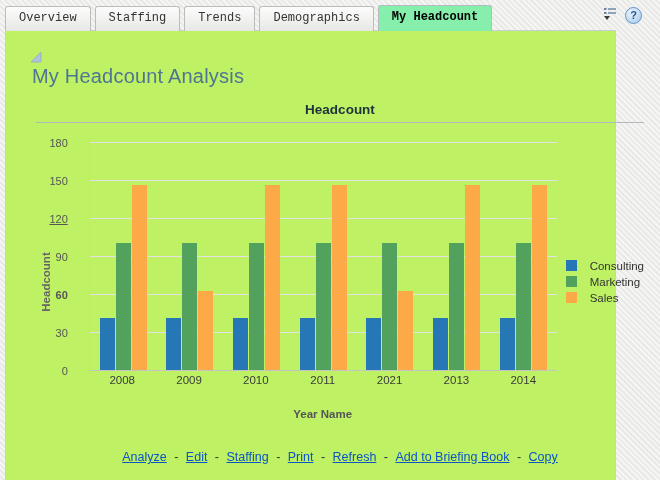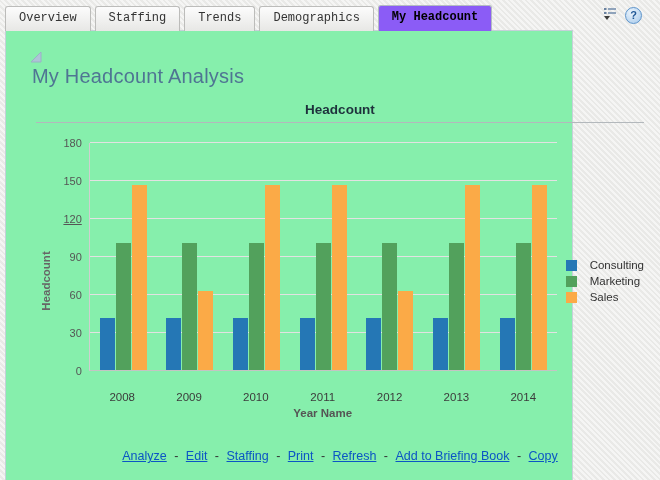--- a/index.html
+++ b/index.html
@@ -9,55 +9,55 @@
     background:repeating-linear-gradient(45deg,#f5f5f4 0 2px,#e9e9e7 2px 4px);
     position:relative;
   }
   
   .tabbar { position:absolute; left:5px; top:5px; right:15px; height:26px; display:flex; align-items:flex-end; gap:4px; z-index:3;font-family:Liberation Mono, monospace; }
   .tab {
     height:25px; padding:4px 13px 0 13px; font-size:12px; color:#333;
     background:linear-gradient(#fcfcfc,#e7e7e5); border:1px solid #bcbcba; border-bottom:none;
     border-radius:3px 3px 0 0; cursor:pointer; white-space:nowrap;
   }
-  .tab.active { background:#8b5cf6; font-weight:bold; color:#000; height:26px; border-color:#b4bcc2; position:relative; z-index:5; }
+  .tab.active { background:#86efac; font-weight:bold; color:#000; height:26px; border-color:#b4bcc2; position:relative; z-index:5; }
   .topicons { position:absolute; right:18px; top:5px; display:flex; align-items:center; gap:7px; z-index:4; }
   .help-circle {
     width:17px; height:17px; border-radius:50%; border:1px solid #5e95cc;
     background:radial-gradient(circle at 35% 30%, #eaf3fc, #a6c9ea);
     color:#1f5796; font-size:11px; font-weight:bold; text-align:center; line-height:15px; cursor:pointer;
   }
   
   .panel {
-    position:absolute; left:5px; top:30px; width:568px; height:450px;
-    background:#86efac; border:1px solid #c6d0d9; border-bottom:none; z-index:2;
+    position:absolute; left:5px; top:30px; width:611px; height:450px;
+    background:#bef264; border:1px solid #c6d0d9; border-bottom:none; z-index:2;
   }
   .collapse-tri { margin:18px 0 0 24px; width:12px; height:12px; }
   .page-title { margin:4px 0 0 26px; font-size:20px; color:#4f7593; font-weight:normal; letter-spacing:0.2px; }
   
   .report { margin:14px 0 0 30px; width:608px; }
   .chart-title { text-align:center; font-size:13.5px; font-weight:bold; color:#1e313c; padding-bottom:5px; }
   .title-rule { border:none; border-top:1px solid #b3b8bc; height:0; }
   .chart-wrap { display:flex; margin-top:20px; }
   .ylabel-col { width:20px; position:relative; }
   .ylabel {
     position:absolute; top:50%; left:50%; transform:translate(-50%,-50%) rotate(-90deg);
     font-size:11.5px; font-weight:bold; color:#666; white-space:nowrap;
   }
   .yticks { width:33px; position:relative; height:228px; }
-  .yticks span { position:absolute; right:7px; font-size:11px; color:#555; }
+  .yticks span { position:absolute; right:21px; font-size:11px; color:#555; }
   .plot-col { width:470px; }
   .plot { position:relative; height:228px; border-left:1px solid #cfcfcf; border-bottom:1px solid #c4c4c4; }
   .gridline { position:absolute; left:0; right:0; height:1px; background:#e2e2e2; }
   .groups { position:absolute; left:0; right:0; bottom:0; top:0; display:flex; }
   .group { flex:1; display:flex; align-items:flex-end; justify-content:center; gap:1px; }
   .bar { width:15px; }
-  .xlabels { display:flex; margin-top:20px; }
+  .xlabels { display:flex; margin-top:3px; }
   .xlabels span { flex:1; text-align:center; font-size:11.5px; color:#3b3b3b; }
-  .xaxis-title { text-align:center; font-size:11.5px; font-weight:bold; color:#555; margin-top:4px; }
+  .xaxis-title { text-align:center; font-size:11.5px; font-weight:bold; color:#555; margin-top:22px; }
   .legend { align-self:center; margin-left:9px; display:flex; flex-direction:column; gap:4px; }
   .legend-item { display:flex; align-items:center; gap:13px; }
   .swatch { width:11px; height:11px; }
   .legend-label { font-size:11.5px; color:#333; white-space:nowrap; }
   
   .links { text-align:center; margin-top:30px; font-size:12.5px; color:#333; }
   .links a { color:#0b55c4; text-decoration:underline; cursor:pointer; }
   .links .sep { color:#333; padding:0 4px; }
 </style>
 </head>
@@ -98,21 +98,21 @@
     <div class="chart-title">Headcount</div>
     <hr class="title-rule">
 
     <div class="chart-wrap">
       <div class="ylabel-col">
         <span class="ylabel">Headcount</span>
       </div>
       <div class="yticks" id="yticks">
           <span style="bottom: -6px;">0</span>
           <span style="bottom: 32px;">30</span>
-          <span style="bottom: 70px;">60</span>
+          <span style="bottom: 70px; font-weight: bold;">60</span>
           <span style="bottom: 108px;">90</span>
           <span style="bottom: 146px; text-decoration: underline;">120</span>
           <span style="bottom: 184px;">150</span>
           <span style="bottom: 222px;">180</span>
         </div>
       <div class="plot-col">
         <div class="plot" id="plot">
             <div class="gridline" style="bottom: 37px;"></div>
             <div class="gridline" style="bottom: 75px;"></div>
             <div class="gridline" style="bottom: 113px;"></div>
@@ -155,21 +155,21 @@
                 <div class="bar" style="height: 126.667px; background: rgb(82, 161, 92);"></div>
                 <div class="bar" style="height: 184.933px; background: rgb(251, 170, 71);"></div>
               </div>
             </div>
           </div>
         <div class="xlabels" id="xlabels">
             <span>2008</span>
             <span>2009</span>
             <span>2010</span>
             <span>2011</span>
-            <span>2012</span>
+            <span>2021</span>
             <span>2013</span>
             <span>2014</span>
           </div>
         <div class="xaxis-title">Year Name</div>
       </div>
       <div class="legend" id="legend">
           <div class="legend-item">
             <span class="swatch" style="background: rgb(37, 119, 181);"></span>
             <span class="legend-label">Consulting</span>
           </div>

